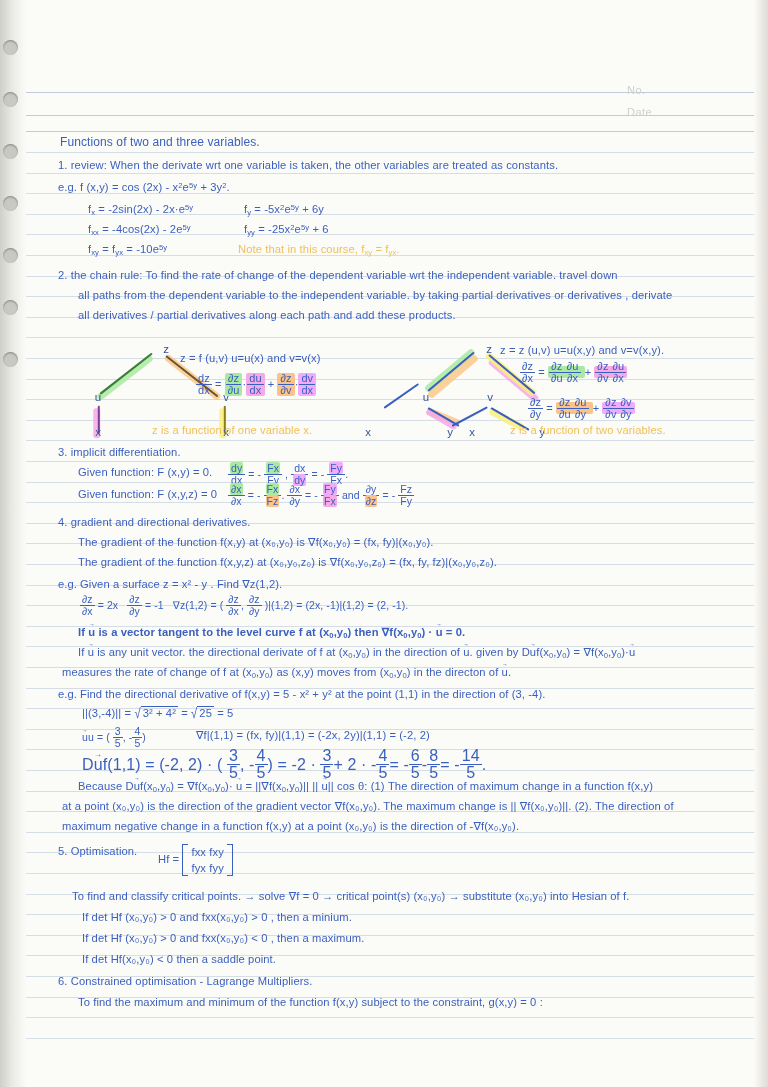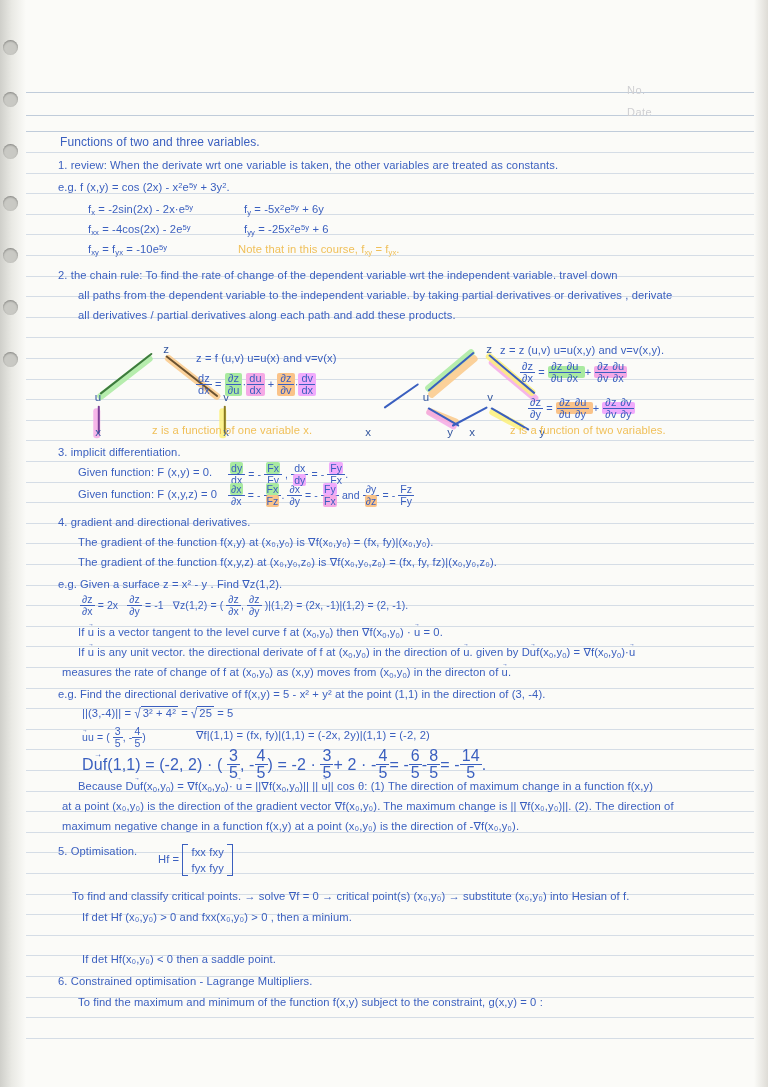--- a/index.html
+++ b/index.html
@@ -219,21 +219,21 @@
     <div class="edge" style="left:21px; top:70px; width:28px; background:#7b3f96; transform:rotate(90deg);"></div>
     <div class="edge" style="left:147px; top:70px; width:28px; background:#8a7a20; transform:rotate(90deg);"></div>
 
     <div class="node" style="left:88px; top:14px;">z</div>
     <div class="node" style="left:20px; top:62px;">u</div>
     <div class="node" style="left:148px; top:62px;">v</div>
     <div class="node" style="left:20px; top:97px;">x</div>
     <div class="node" style="left:148px; top:97px;">x</div>
   </div>
 
-  <div class="ink" style="left:196px; top:352px;">z = f (u,v)   u=u(x) and v=v(x)</div>
+  <div class="ink" style="left:180px; top:352px;">z = f (u,v)   u=u(x) and v=v(x)</div>
 
   <div class="ink" style="left:196px; top:374px; font-size:11px;">
     <span class="fr">
       <span class="n">dz</span>
       <span class="d">dx</span>
     </span>
     =
     <span class="fr hl hl-green">
       <span class="n">∂z</span>
       <span class="d">∂u</span>
@@ -419,21 +419,21 @@
       <span class="n">∂z</span>
       <span class="d">∂x</span>
     </span>,
     <span class="fr">
       <span class="n">∂z</span>
       <span class="d">∂y</span>
     </span>
     <span>)|(1,2) = (2x, -1)|(1,2) = (2, -1).</span>
   </div>
 
-  <div class="ink" style="left:78px; top:626px;">
+  <div class="ink" style="left:78px; top:626px;font-weight:bold;">
     If <span class="vec">u</span> is a vector tangent to the level curve f at (x<sub>0</sub>,y<sub>0</sub>) then ∇f(x<sub>0</sub>,y<sub>0</sub>) · <span class="vec">u</span> = 0.
   </div>
   <div class="ink" style="left:78px; top:646px;">
     If <span class="vec">u</span> is any unit vector. the directional derivate of f at (x<sub>0</sub>,y<sub>0</sub>) in the direction of <span class="vec">u</span>. given by D<span class="vec">u</span>f(x<sub>0</sub>,y<sub>0</sub>) = ∇f(x<sub>0</sub>,y<sub>0</sub>)·<span class="vec">u</span>
   </div>
   <div class="ink" style="left:62px; top:666px;text-align:right;">
     measures the rate of change of f at (x<sub>0</sub>,y<sub>0</sub>) as (x,y) moves from (x<sub>0</sub>,y<sub>0</sub>) in the directon of <span class="vec">u</span>.
   </div>
 
   <div class="ink" style="left:58px; top:688px;">e.g.</div>
@@ -496,18 +496,19 @@
   <div class="ink" style="left:158px; top:844px;">
     <span>Hf =</span>
     <span class="mtx">
       <span class="row">fxx   fxy</span>
       <span class="row">fyx   fyy</span>
     </span>
   </div>
 
   <div class="ink" style="left:72px; top:890px;">To find and classify critical points. → solve ∇f = 0 → critical point(s) (x₀,y₀) → substitute (x₀,y₀) into Hesian of f.</div>
   <div class="ink" style="left:82px; top:911px;">If det Hf (x₀,y₀) &gt; 0 and fxx(x₀,y₀) &gt; 0 , then a minium.</div>
+  <div class="ink" style="left:82px; top:932px;">If det Hf (x₀,y₀) &gt; 0 and fxx(x₀,y₀) &lt; 0 , then a maximum.</div>
   <div class="ink" style="left:82px; top:953px;">If det Hf(x₀,y₀) &lt; 0 then a saddle point.</div>
 
   <div class="ink" style="left:58px; top:975px;">6. Constrained optimisation - Lagrange Multipliers.</div>
   <div class="ink" style="left:78px; top:996px;">To find the maximum and minimum of the function f(x,y) subject to the constraint, g(x,y) = 0 :</div>
 
 </div>
 
 </body></html>

